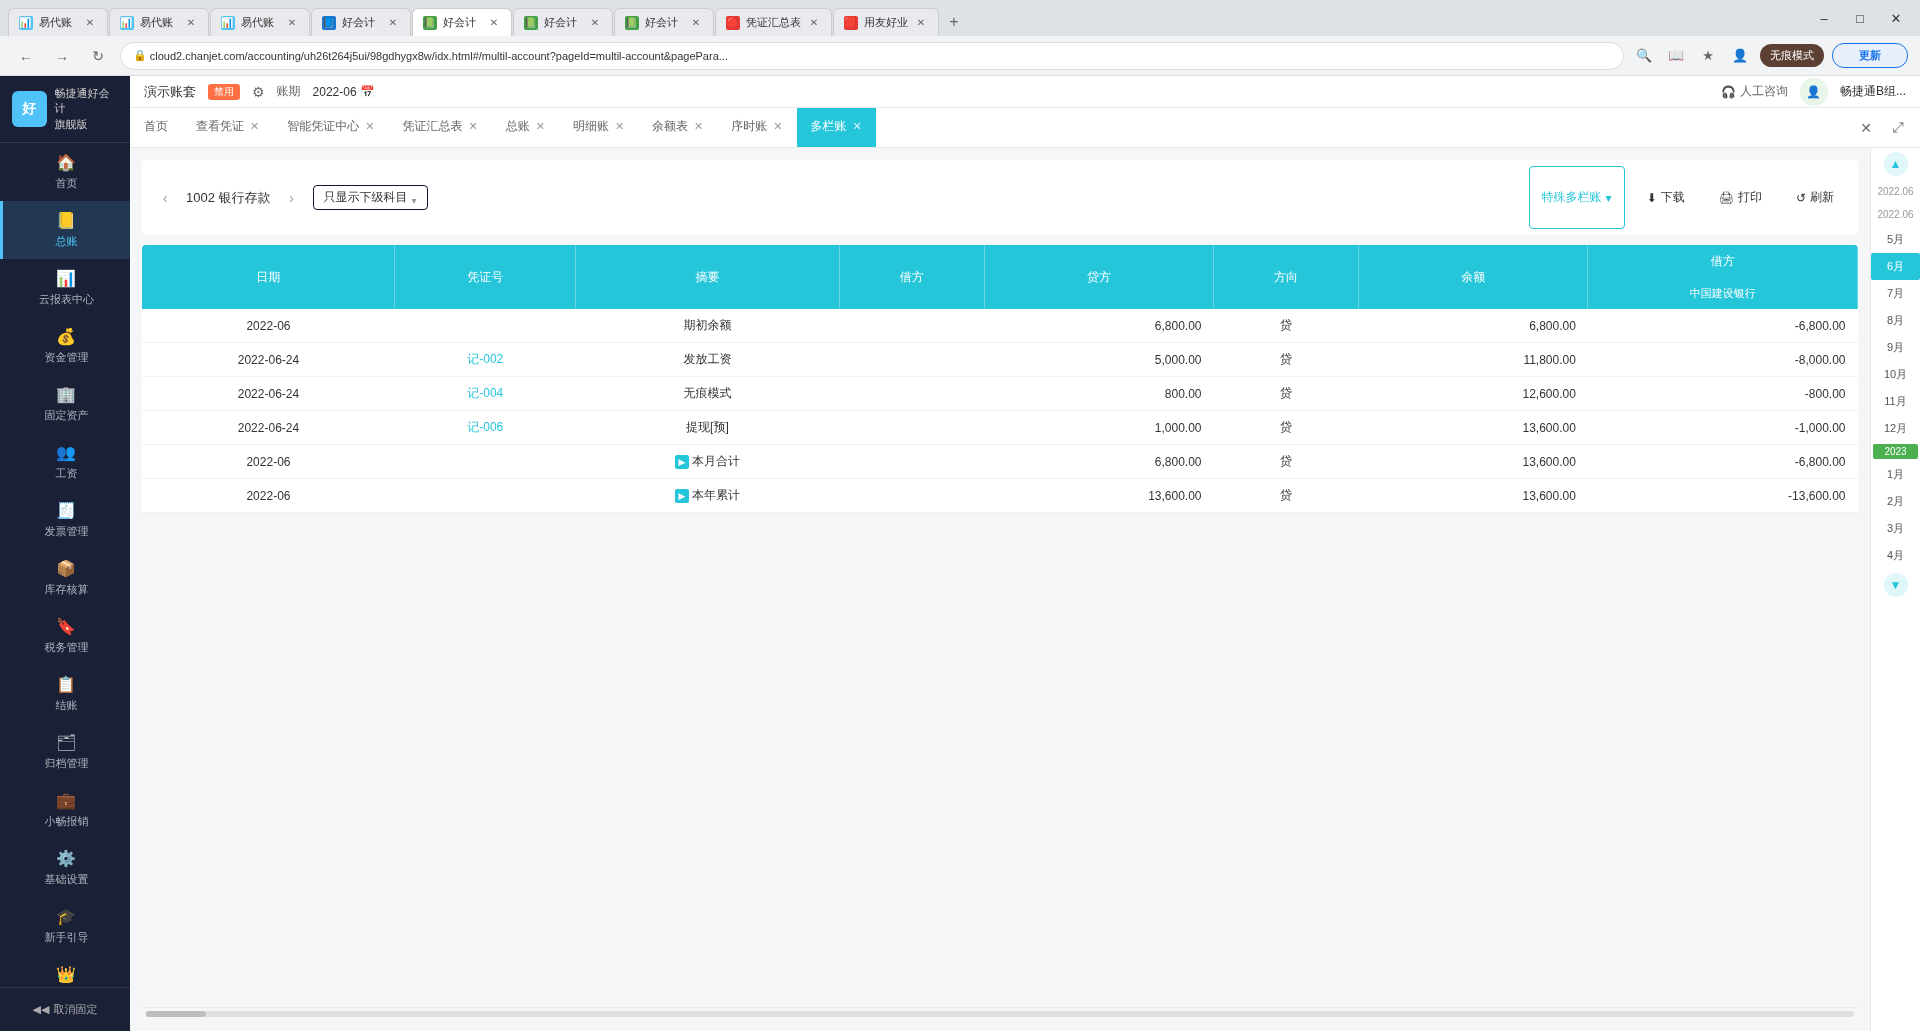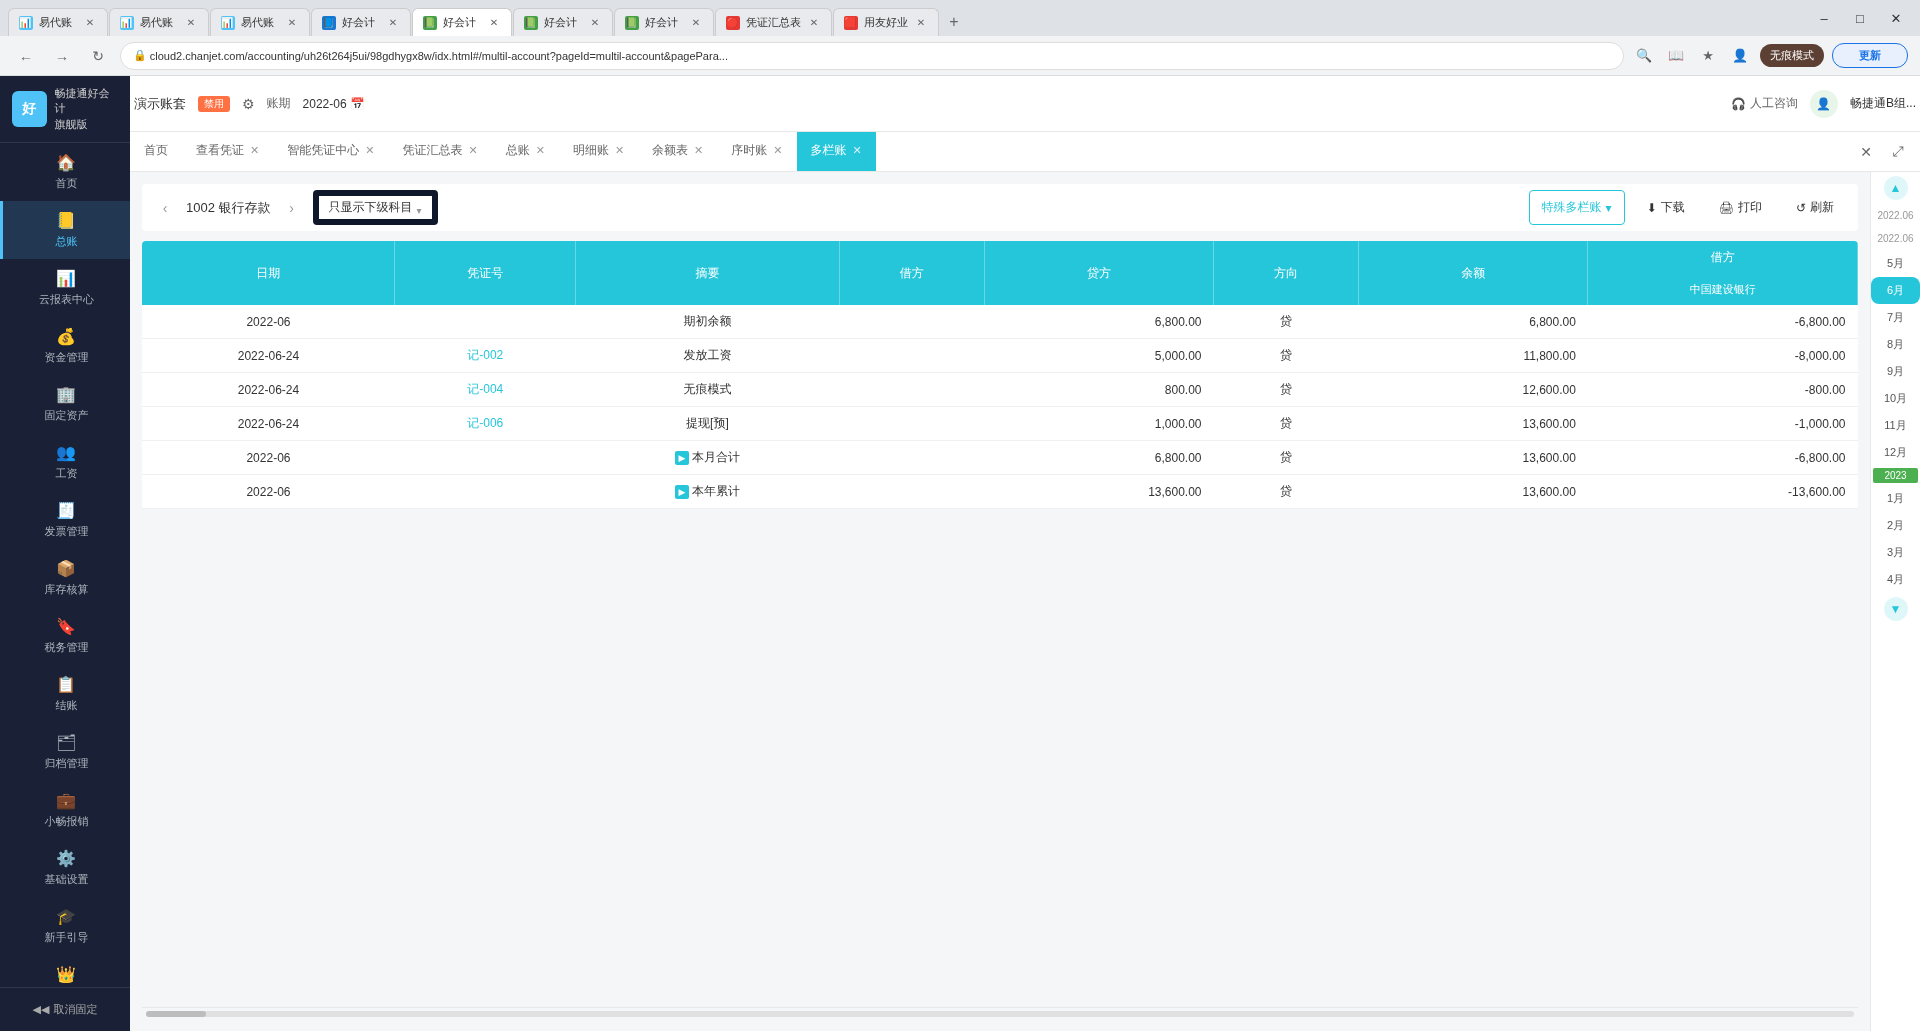--- a/index.html
+++ b/index.html
@@ -38,21 +38,21 @@
     .nav-item { display: flex; flex-direction: column; align-items: center; padding: 10px 6px; cursor: pointer; color: #adb5bd; font-size: 11px; gap: 4px; border-left: 3px solid transparent; }
     .nav-item.active { background: rgba(79,195,247,0.15); color: #4fc3f7; border-left: 3px solid #4fc3f7; }
     .nav-item-icon { font-size: 16px; }
     .sidebar-footer { padding: 8px; border-top: 1px solid rgba(255,255,255,0.1); }
     .collapse-btn { display: flex; align-items: center; justify-content: center; gap: 4px; color: #aaa; font-size: 11px; cursor: pointer; padding: 6px; }
 
     
     .main-content { flex: 1; display: flex; flex-direction: column; background: #f5f6f7; overflow: hidden; position: relative; }
 
     
-    .top-bar { background: #fff; height: 56px; display: flex; align-items: center; padding: 0 4px; gap: 12px; border-bottom: 1px solid #e8e8e8; text-align: center; }
+    .top-bar { background: #fff; height: 32px; display: flex; align-items: center; padding: 0 14px; gap: 12px; border-bottom: 1px solid #e8e8e8; text-align: center; }
     .account-name { font-size: 13px; color: #333; font-weight: 500; }
     .account-badge { background: #ff7043; color: #fff; font-size: 10px; padding: 1px 6px; border-radius: 3px; }
     .period-label { font-size: 12px; color: #666; }
     .period-value { font-size: 12px; color: #333; font-weight: 500; display: flex; align-items: center; gap: 4px; }
     .top-bar-right { margin-left: auto; display: flex; align-items: center; gap: 12px; }
     .consult-btn { display: flex; align-items: center; gap: 4px; font-size: 12px; color: #666; cursor: pointer; }
     .user-avatar { width: 28px; height: 28px; border-radius: 50%; background: #e8f5e9; display: flex; align-items: center; justify-content: center; font-size: 12px; }
     .user-name { font-size: 12px; color: #333; }
     .settings-icon { font-size: 14px; color: #666; cursor: pointer; }
 
@@ -63,41 +63,41 @@
     .tab-nav-close { font-size: 11px; color: rgba(255,255,255,0.8); margin-left: 2px; }
     .tab-nav-close-gray { font-size: 11px; color: #999; margin-left: 2px; }
 
     
     .ledger-content { flex: 1; overflow: hidden; display: flex; flex-direction: column; padding: 12px; gap: 10px; }
 
     
     .ledger-toolbar { display: flex; align-items: center; gap: 10px; background: #fff; padding: 6px 12px; border-radius: 4px; }
     .nav-arrow { width: 22px; height: 22px; display: flex; align-items: center; justify-content: center; color: #999; cursor: pointer; font-size: 14px; }
     .account-code { font-size: 13px; color: #333; font-weight: 500; }
-    .filter-btn { display: flex; align-items: flex-end; gap: 4px; border: 6px solid #0f172a; padding: 3px 10px; border-radius: 4px; font-size: 12px; color: #333; cursor: pointer; background: #fff; }
+    .filter-btn { display: flex; align-items: flex-end; gap: 4px; border: 1px solid #0f172a; padding: 3px 10px; border-radius: 4px; font-size: 12px; color: #333; cursor: pointer; background: #fff; }
     .filter-arrow { font-size: 10px; color: #999; }
     .spacer { flex: 1; }
     .action-btn { display: flex; align-items: center; gap: 4px; padding: 5px 12px; font-size: 12px; color: #333; cursor: pointer; border-radius: 4px; }
-    .special-btn { border: 1px solid #26c6da; color: #26c6da; padding: 8px 12px; border-radius: 4px; font-size: 12px; cursor: pointer; display: flex; align-items: center; gap: 4px; background: #fff; }
+    .special-btn { border: 1px solid #26c6da; color: #26c6da; padding: 22px 12px; border-radius: 4px; font-size: 12px; cursor: pointer; display: flex; align-items: center; gap: 4px; background: #fff; }
 
     
     .ledger-table-wrap { flex: 1; overflow: auto; border-radius: 4px; }
     .ledger-table { width: 100%; border-collapse: collapse; background: #fff; min-width: 900px; }
     .ledger-table thead tr th { background: #26c6da; color: #fff; font-size: 12px; font-weight: 500; padding: 8px 12px; text-align: center; border-right: 1px solid rgba(255,255,255,0.3); white-space: nowrap; }
     .ledger-table thead tr:nth-child(2) th { background: #26c6da; color: #fff; font-size: 11px; }
     .ledger-table tbody tr td { font-size: 12px; color: #333; padding: 8px 12px; border-bottom: 1px solid #f0f0f0; text-align: center; }
     .ledger-table tbody tr td.text-right { text-align: right; }
     .ledger-table tbody tr td.link { color: #26c6da; cursor: pointer; text-decoration: none; }
     .month-tag { display: inline-flex; align-items: center; gap: 3px; }
     .month-tag-icon { width: 14px; height: 14px; background: #26c6da; border-radius: 2px; display: inline-flex; align-items: center; justify-content: center; color: #fff; font-size: 9px; }
 
     
     .right-panel { width: 50px; background: #fff; display: flex; flex-direction: column; align-items: center; border-left: 1px solid #e8e8e8; overflow: hidden; }
     .month-item { width: 100%; text-align: center; padding: 6px 2px; font-size: 11px; color: #555; cursor: pointer; }
-    .month-item.active { background: #26c6da; color: #fff; border-radius: 8px; }
+    .month-item.active { background: #26c6da; color: #fff; border-radius: 2px; }
     .month-item.year-badge { background: #4caf50; color: #fff; font-size: 10px; padding: 2px; border-radius: 2px; margin: 2px auto; display: block; width: calc(100% - 4px); }
     .scroll-up { width: 24px; height: 24px; background: #e0f7fa; border-radius: 50%; display: flex; align-items: center; justify-content: center; font-size: 12px; cursor: pointer; color: #26c6da; margin: 4px auto; }
     .scroll-down { width: 24px; height: 24px; background: #e0f7fa; border-radius: 50%; display: flex; align-items: center; justify-content: center; font-size: 12px; cursor: pointer; color: #26c6da; margin: 4px auto; }
 
     
     .h-scrollbar { height: 12px; background: #f5f6f7; border-top: 1px solid #e8e8e8; display: flex; align-items: center; padding: 0 4px; }
     .h-scrollbar-track { flex: 1; height: 6px; background: #e0e0e0; border-radius: 3px; }
     .h-scrollbar-thumb { width: 60px; height: 6px; background: #bdbdbd; border-radius: 3px; cursor: pointer; }
 
     

